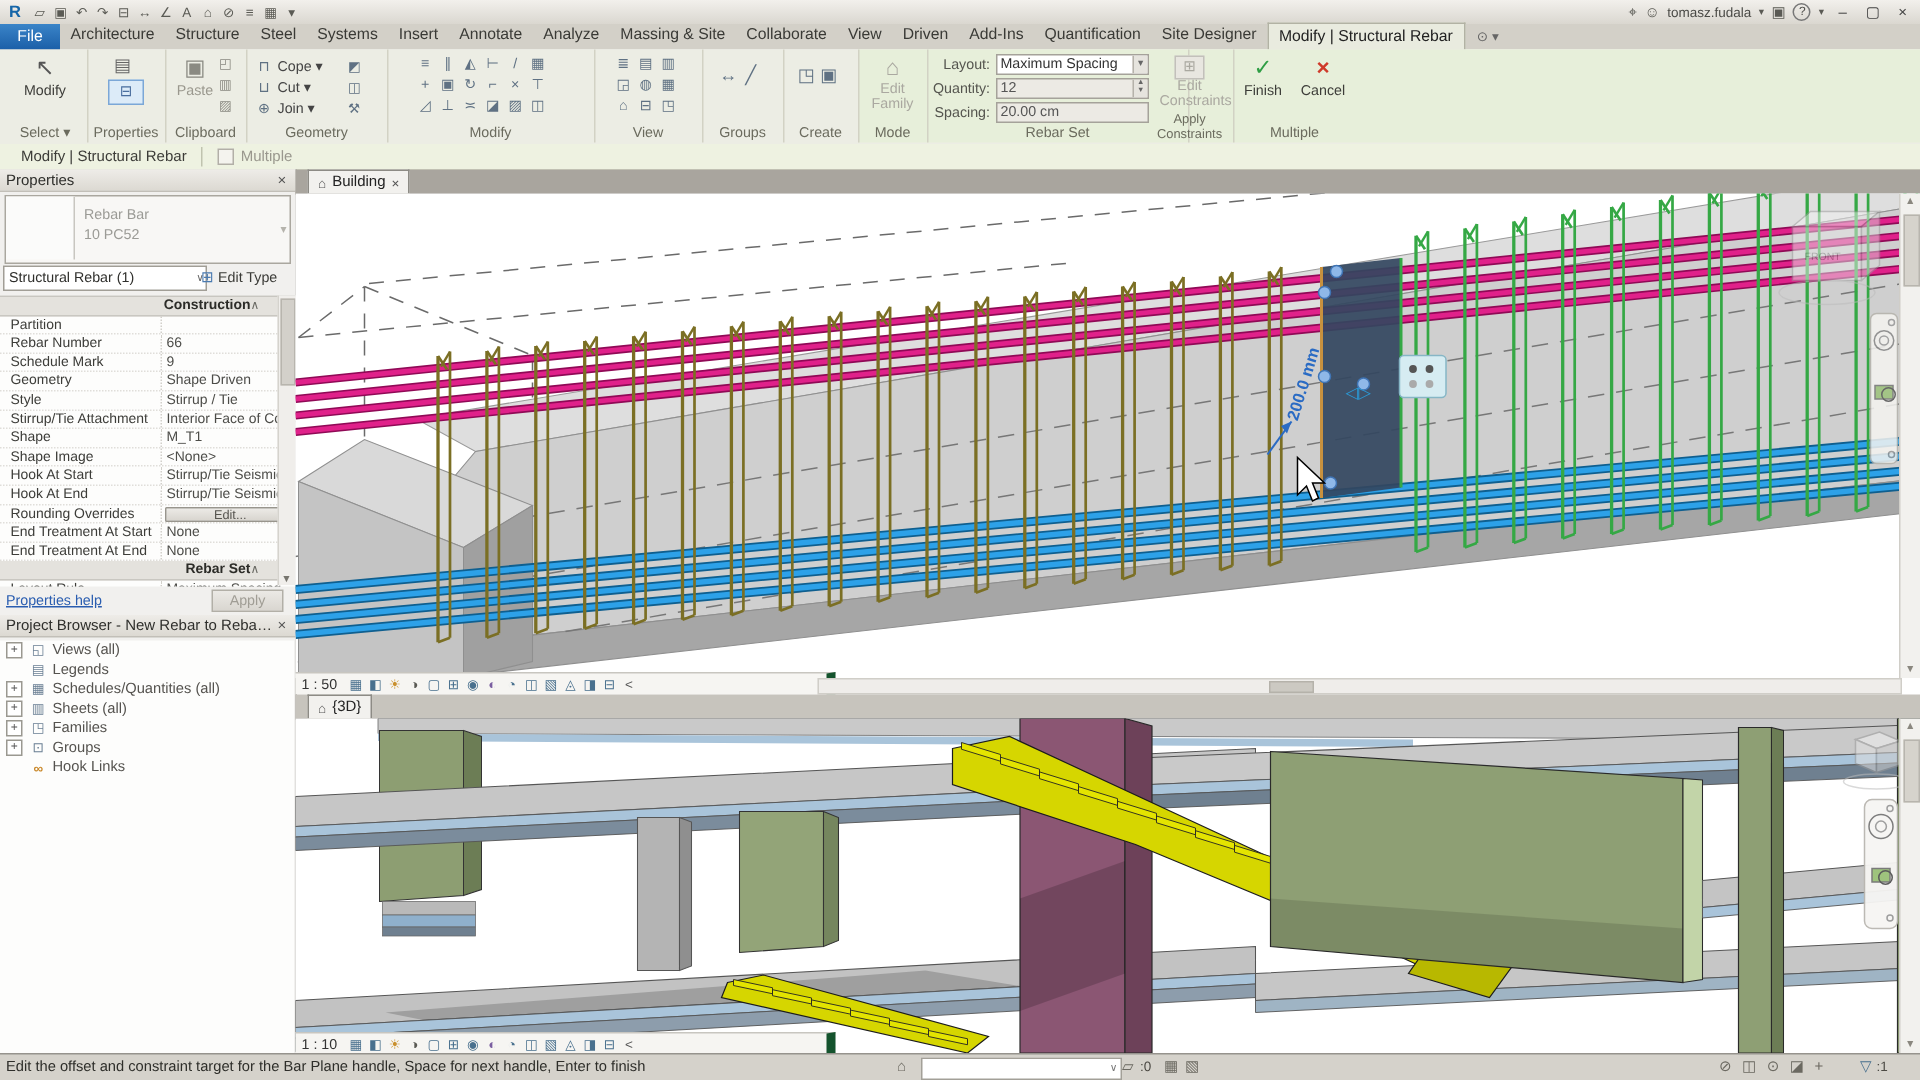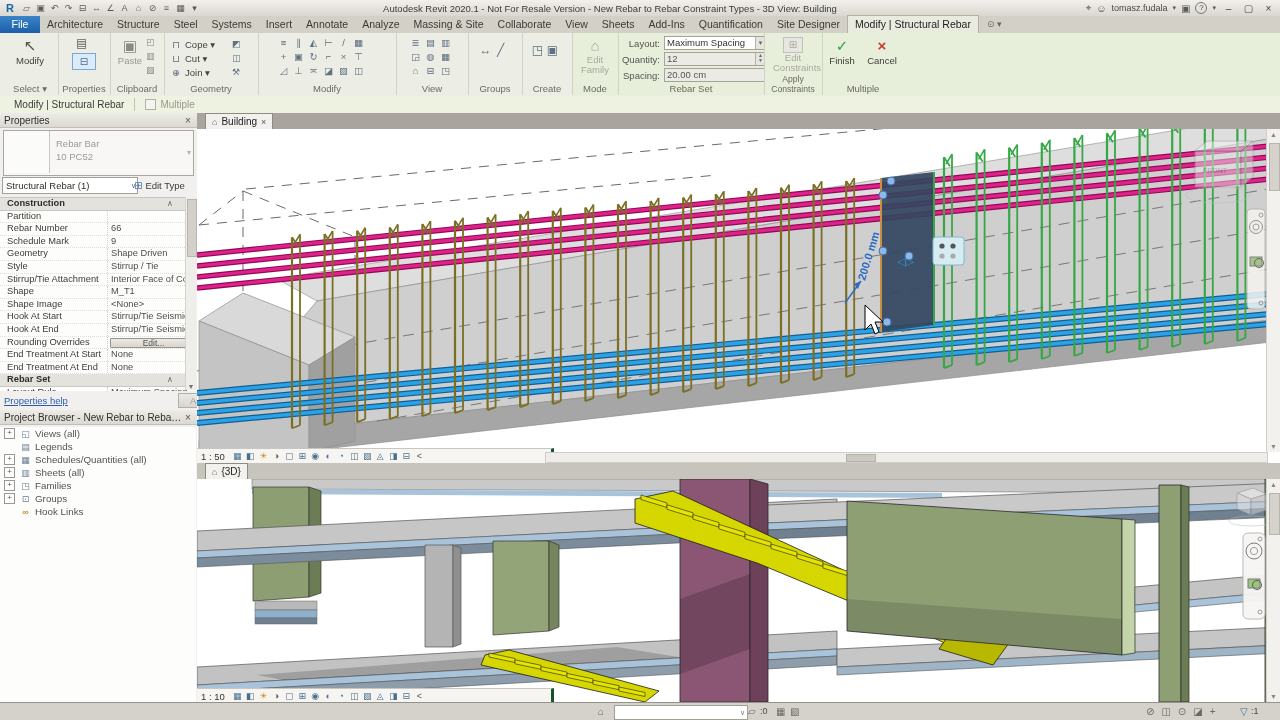--- a/index.html
+++ b/index.html
@@ -73,45 +73,45 @@
   .edittype{position:absolute;left:134px;top:64px;width:60px;height:16px;display:flex;align-items:center;gap:3px;
             font-size:9.5px;color:#3a3a36;}
   .edittype .gi{color:#4a7ab0;font-size:10px;}
   .pgrid{position:absolute;left:0;top:84px;width:197px;height:193px;overflow:hidden;border-top:1px solid #c8c6c0;background:#fdfdfc;}
   .prow{display:flex;height:11.6px;line-height:11.6px;font-size:9.3px;border-bottom:1px dotted #e0ded9;}
   .prow .pname{width:100px;padding-left:7px;color:#3c3c38;border-right:1px dotted #d2d0ca;
                white-space:nowrap;overflow:hidden;}
   .prow .pval{flex:1;position:relative;white-space:nowrap;overflow:hidden;}
   .prow .pval-inner{display:block;padding-left:3px;color:#4c4c48;white-space:nowrap;}
   .prow[data-kind="section"]{background:#e4e2dd;border-bottom:1px solid #c9c7c1;}
-  .prow[data-kind="section"] .pname{font-weight:bold;color:#2c2c28;border-right:none;width:160px;}
+  .prow[data-kind="section"] .pname{font-weight:bold;color:#2c2c28;border-right:none;width:160px;text-align:right;}
   .prow[data-kind="section"]::after{content:"\2227";color:#6a6a64;font-size:8px;padding-right:14px;}
   .prow[data-kind="button"] .pval-inner{margin:1px 3px 1px 2px;background:linear-gradient(#eceae6,#d8d5cf);
       border:1px solid #98958d;text-align:center;color:#55534e;height:8px;line-height:8px;border-radius:1px;font-size:8.5px;}
   .pscroll{position:absolute;right:0;top:84px;width:11px;height:193px;background:#f0eeeb;border-left:1px solid #d5d3cd;}
   .pscroll .thumb{position:absolute;left:1px;top:2px;width:8px;height:56px;background:#d3d0ca;border:1px solid #b8b5ae;}
   .pscroll .dn{position:absolute;bottom:0;left:0;width:10px;text-align:center;font-size:7px;color:#77756e;}
-  .pfooter{position:absolute;left:0;bottom:2px;width:197px;height:15px;padding-left:37px;}
+  .pfooter{position:absolute;left:0;bottom:2px;width:197px;height:15px;}
   .phelp{position:absolute;left:4px;top:2px;color:#2a5db0;text-decoration:underline;font-size:9.5px;}
   .papply{position:absolute;right:8px;top:0;width:46px;height:13px;background:linear-gradient(#ebe9e5,#d9d6d0);
           border:1px solid #b2afa7;color:#a09d95;text-align:center;line-height:13px;font-size:9.5px;}
   .tree{position:absolute;left:0;top:17px;right:1px;bottom:0;background:#fdfdfc;}
   .titem{display:flex;align-items:center;height:13px;font-size:9.8px;color:#55534f;}
   .titem .exp{width:9px;height:9px;margin-left:4px;border:1px solid #9a9890;background:#fff;color:#555;
               font-size:8px;line-height:8px;text-align:center;}
   .titem .exp:empty{visibility:hidden;}
   .titem .tico{width:13px;text-align:center;margin:0 3px 0 4px;color:#6a7f93;font-size:9px;}
   
   .viewstrip{background:#a9a59e;border-bottom:1px solid #8d8a84;display:flex;align-items:flex-end;}
   .vtab{height:15px;margin-left:8px;background:#f2f1ee;border:1px solid #8d8b85;border-bottom:none;
         display:flex;align-items:center;gap:4px;padding:0 6px;font-size:10px;color:#222;}
   .vtab .home{color:#555;font-size:9px;}
   .vtab .x{color:#555;font-size:9px;}
   .canvas{background:#fff;}
-  .controlbar{background:#f6f5f2;border-top:1px solid #c8c6c0;border-right:3px solid #14532d;
+  .controlbar{background:#f6f5f2;border-top:1px solid #c8c6c0;border-right:6px solid #14532d;
               display:flex;align-items:center;gap:3px;padding:0 4px;font-size:9.5px;}
   .scale{color:#333;margin-right:4px;white-space:nowrap;}
   .vcicons{display:flex;gap:2px;}
   .vcicons span{display:inline-block;width:11px;text-align:center;color:#49708e;font-size:9px;}
   .vcicons span:nth-of-type(3){color:#c9902e;}
   .vcicons span:nth-of-type(4){color:#5a5a54;}
   .vcicons span:nth-of-type(8){color:#7a5ea0;}
   .vcicons span:last-child{color:#555;}
   .hscroll{background:#efedea;border:1px solid #d0cec8;}
   .hscroll .thumb{position:absolute;top:1px;height:6px;background:#ccc9c2;border:1px solid #b5b2aa;}
@@ -142,50 +142,49 @@
       <span>⊟</span>
       <span>↔</span>
       <span>∠</span>
       <span>A</span>
       <span>⌂</span>
       <span>⊘</span>
       <span>≡</span>
       <span>▦</span>
       <span>▾</span>
     </span>
-  <span class="wtitle">Autodesk Revit 2020.1 - Not For Resale Version - New Rebar to Rebar Constraint Types - 3D View: Building</span>
   <span class="tb-right">
     <span class="glyph">⌖</span>
     <span class="glyph">☺</span>
     <span>tomasz.fudala</span>
     <span class="glyph" style="font-size:7px;">▾</span>
     <span class="glyph">▣</span>
     <span class="helpcircle">?</span>
     <span class="glyph" style="font-size:7px;">▾</span>
     <span class="winbtn">–</span>
     <span class="winbtn">▢</span>
     <span class="winbtn">×</span>
   </span>
 </div>
 
 <div class="abs tabrow">
   <span class="filetab">File</span>
-  <span style="display:flex;align-items:center;">
+  <span style="display:flex;">
 
   <span class="rtab">Architecture</span>
       <span class="rtab">Structure</span>
       <span class="rtab">Steel</span>
       <span class="rtab">Systems</span>
       <span class="rtab">Insert</span>
       <span class="rtab">Annotate</span>
       <span class="rtab">Analyze</span>
       <span class="rtab">Massing &amp; Site</span>
       <span class="rtab">Collaborate</span>
       <span class="rtab">View</span>
-      <span class="rtab">Sheets</span>
+      <span class="rtab">Driven</span>
       <span class="rtab">Add-Ins</span>
       <span class="rtab">Quantification</span>
       <span class="rtab">Site Designer</span>
       <span class="rtab" data-active="true">Modify | Structural Rebar</span>
     </span>
   <span class="tab-extra">⊙ ▾</span>
 </div>
 
 <div class="abs ribbon">
   <div class="abs ctxzone"></div>
@@ -299,21 +298,21 @@
   </div>
 
   <div class="panel" style="left:572px;width:46px;">
     <div class="bigbtn grayedbtn" style="left:3px;">
       <span class="bicon">⌂</span>
       <span class="blabel" style="white-space:normal;line-height:10px;">Edit Family</span>
     </div>
     <div class="plabel">Mode</div>
   </div>
 
-  <div class="panel" style="left:618px;width:146px;">
+  <div class="panel" style="left:618px;width:146px;padding-left:28px;">
     <div class="fieldrow" style="left:0;top:3px;">
       <span class="flabel">Layout:</span>
       <span class="fbox">
         <span>Maximum Spacing</span>
         <span class="dd">▾</span>
       </span>
     </div>
     <div class="fieldrow" style="left:0;top:19px;">
       <span class="flabel">Quantity:</span>
       <span class="fbox gray">
@@ -958,20 +957,21 @@
       <span>&lt;</span>
     </span>
 </div>
 <div class="abs vscroll" style="left:1266px;top:479px;width:14px;height:223px;">
   <span class="ar" style="top:2px;">▲</span>
   <span class="thumb" style="top:14px;height:40px;"></span>
   <span class="ar" style="bottom:2px;">▼</span>
 </div>
 
 <div class="abs statusbar">
+  <span class="sb-msg">Edit the offset and constraint target for the Bar Plane handle, Space for next handle, Enter to finish</span>
   <span class="sb-ico" style="left:598px;">⌂</span>
   <span class="sb-combo" style="left:614px;top:2px;width:126px;">
       <span class="dd">∨</span>
     </span>
   <span class="sb-ico" style="left:748px;">▱</span>
   <span class="sb-ico" style="left:760px;color:#4c4a44;font-size:9px;">:0</span>
   <span class="sb-ico" style="left:776px;">▦</span>
   <span class="sb-ico" style="left:790px;">▧</span>
   <span class="sb-toggles">
 

